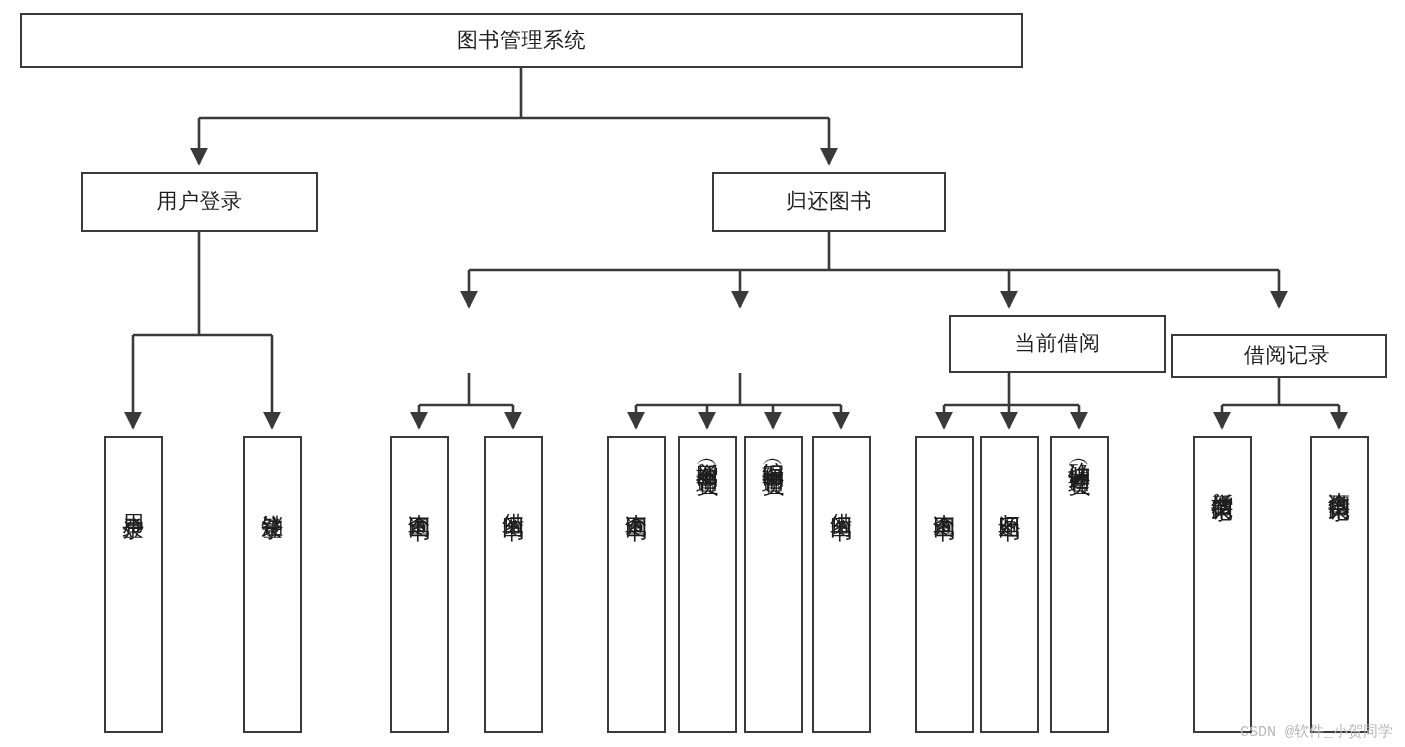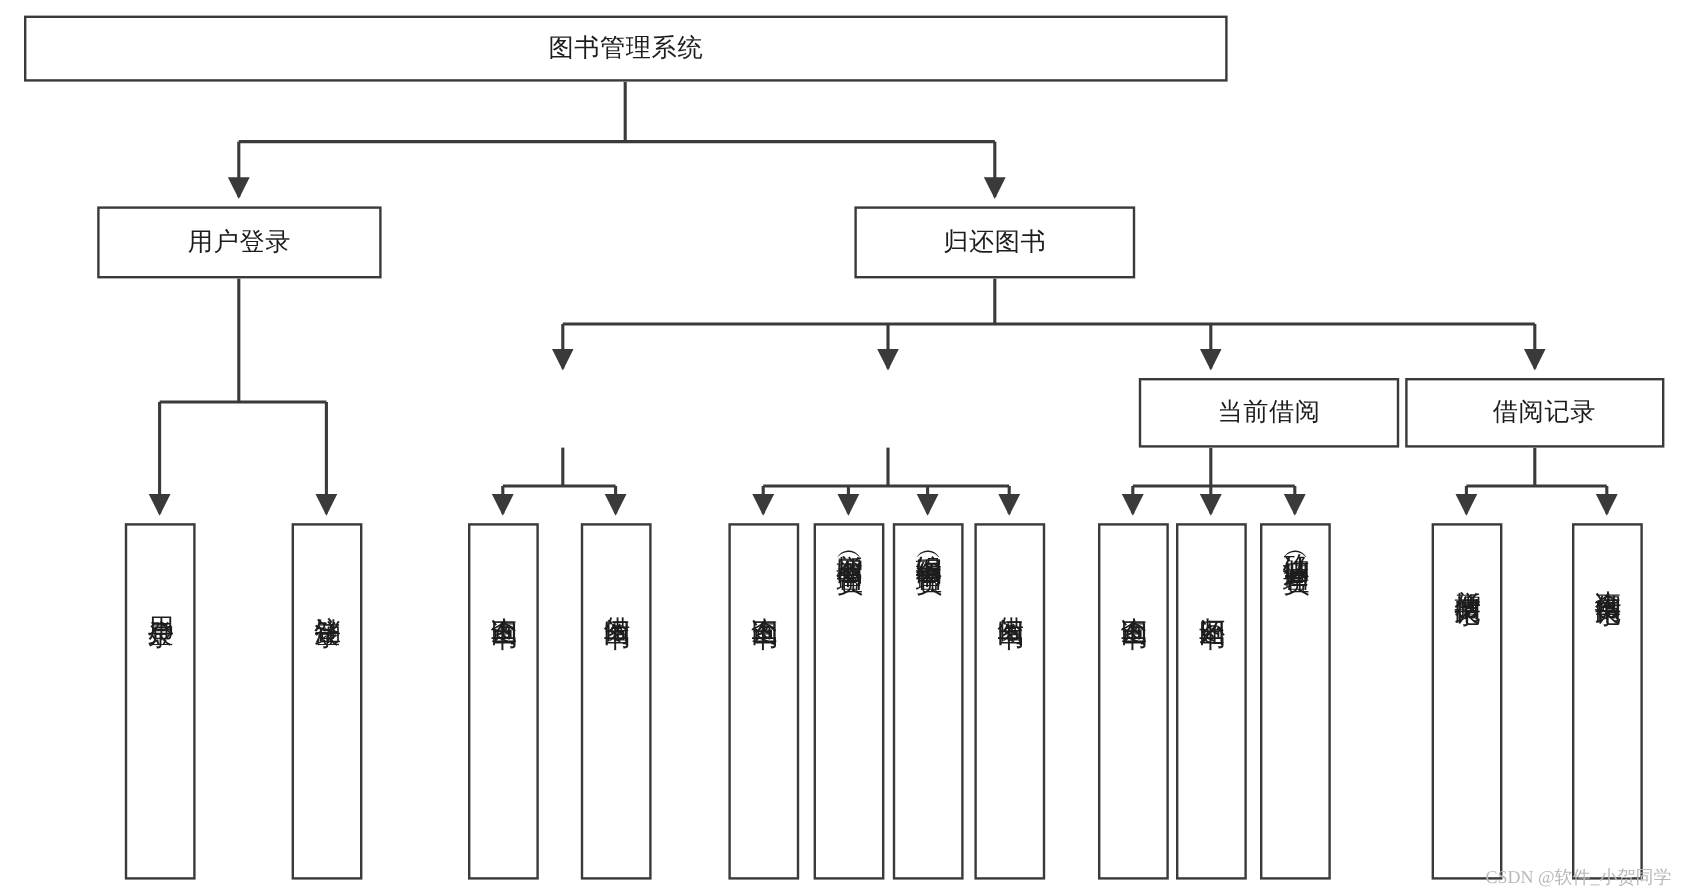--- a/index.html
+++ b/index.html
@@ -67,21 +67,21 @@
     margin-top: 30px;
   }
   .watermark {
     position: absolute;
     right: 12px;
     bottom: 6px;
     font-size: 15px;
     color: #b9b9b9;
     white-space: nowrap;
     z-index: 3;
-    font-family: Liberation Serif, serif;
+    font-family: Liberation Mono, monospace;
   }
 </style>
 </head>
 <body>
 
 <div id="canvas">
 
   <svg id="wires" viewBox="0 0 1405 747" xmlns="http://www.w3.org/2000/svg">
     <defs>
       <marker id="arrow" viewBox="0 0 10 10" refX="9" refY="5" markerWidth="7" markerHeight="7" orient="auto-start-reverse">
@@ -143,21 +143,21 @@
   <div class="node horizontal" style="left:712px; top:172px; width:234px; height:60px;">
     <span class="node-label">归还图书</span>
   </div>
 
 
 
   <div class="node horizontal" style="left:901px; top:315px; width:217px; height:58px;margin-left:48px;">
     <span class="node-label">当前借阅</span>
   </div>
 
-  <div class="node horizontal" style="left:1171px; top:315px; width:216px; height:58px;padding-left:16px;">
+  <div class="node horizontal" style="left:1171px; top:334px; width:216px; height:44px;padding-left:16px;">
     <span class="node-label">借阅记录</span>
   </div>
 
   <div class="node vertical mid" style="left:104px; top:436px; width:59px; height:297px;">
     <span class="node-label">用户登录</span>
   </div>
 
   <div class="node vertical mid" style="left:243px; top:436px; width:59px; height:297px;">
     <span class="node-label">注销登录</span>
   </div>

